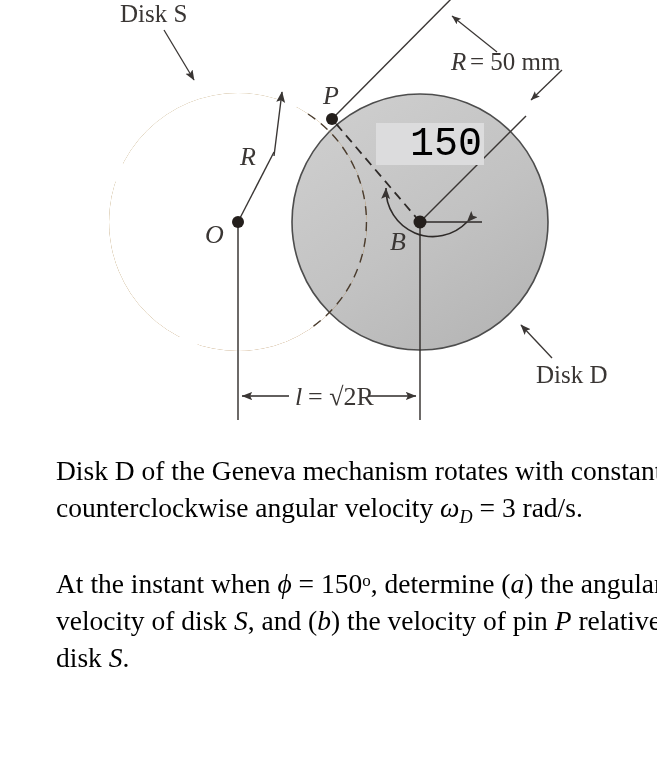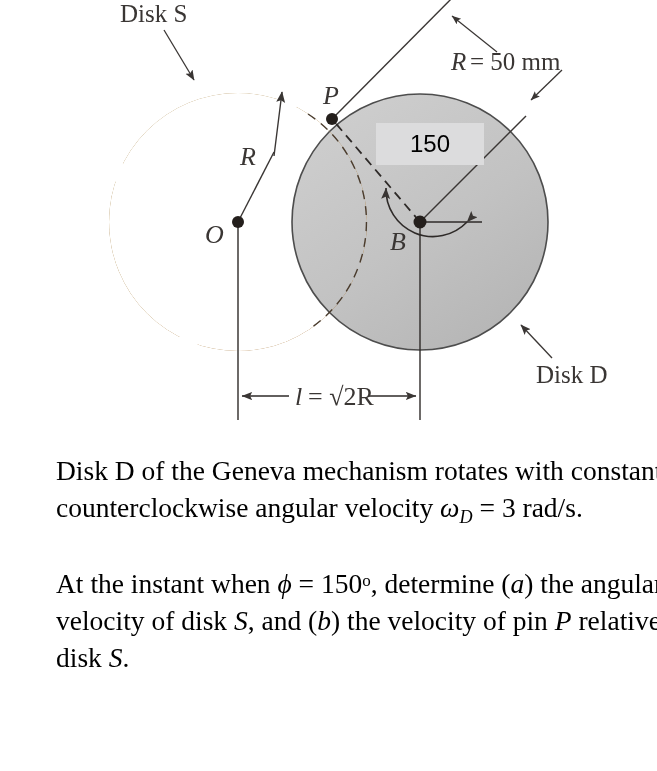--- a/index.html
+++ b/index.html
@@ -61,29 +61,29 @@
   .overlay-box {
     position: absolute;
     left: 334px;
     top: 123px;
     width: 108px;
     height: 42px;
     background: #dcdcdd;
   }
   .overlay-num {
     position: absolute;
-    left: 334px;
+    left: 350px;
     top: 123px;
     width: 108px;
     height: 42px;
     display: flex;
     align-items: center;
     justify-content: center;
-    font-family: Liberation Sans, sans-serif;
-    font-size: 24px;
+    font-family: Liberation Mono, monospace;
+    font-size: 40px;
     color: #000000;
     letter-spacing: 0px;
   }
 </style>
 </head>
 <body>
 
 <div id="page">
 
   <div id="figure">

